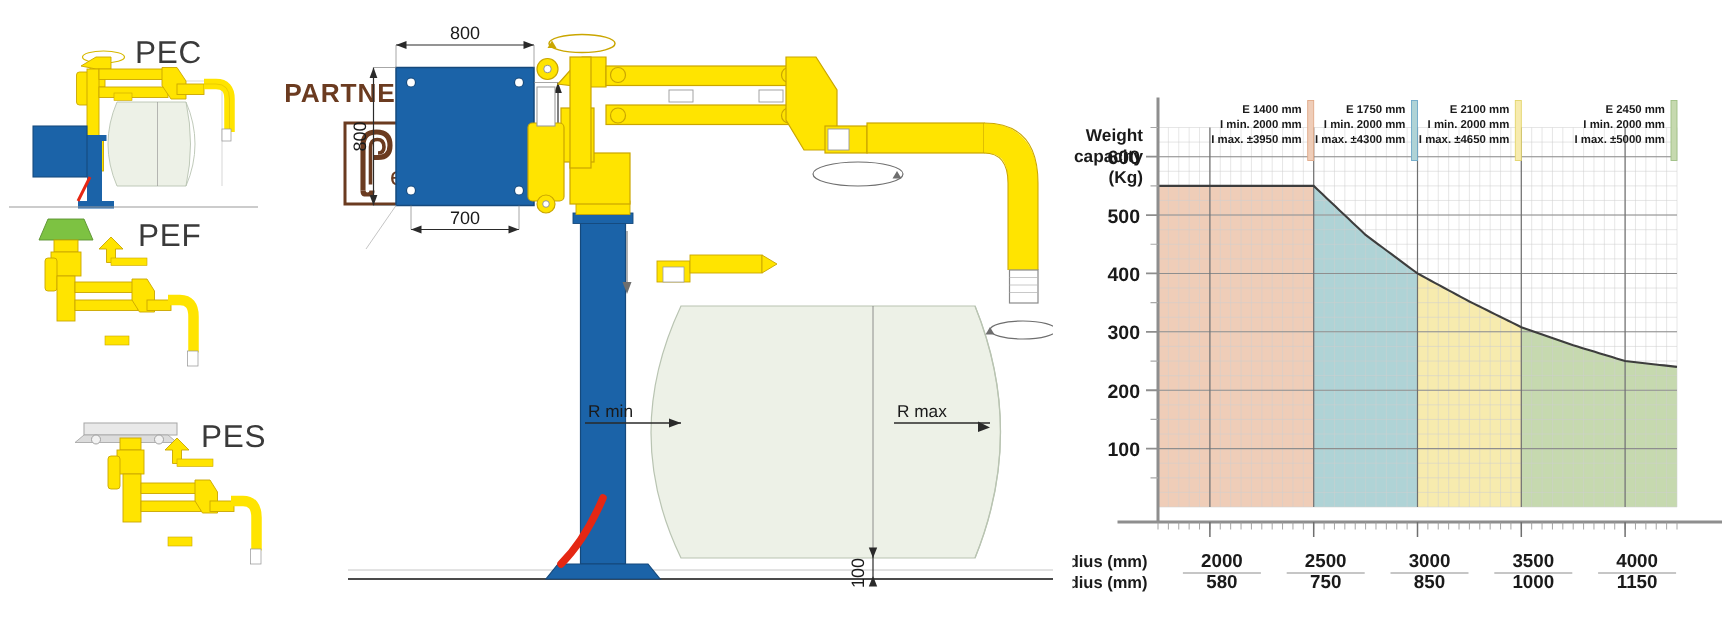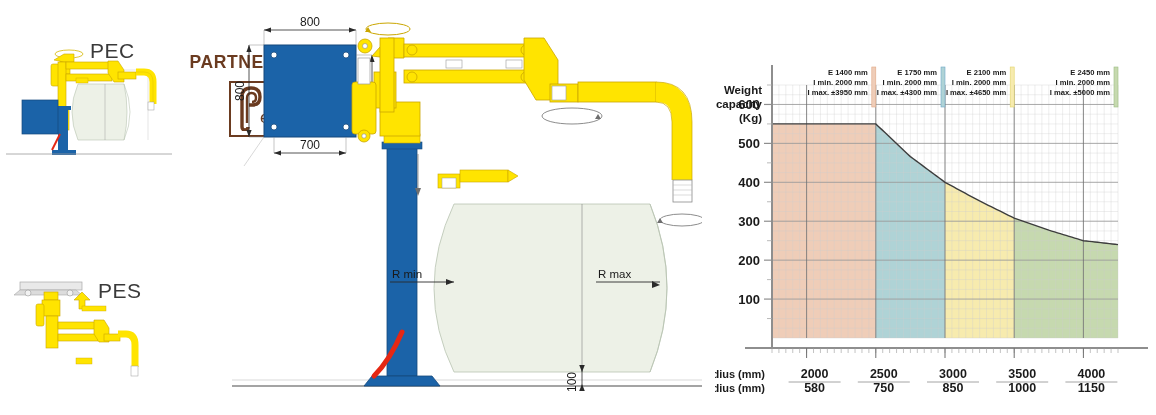--- a/index.html
+++ b/index.html
@@ -3,21 +3,21 @@
 <meta charset="utf-8">
 <style>
   html,body{margin:0;padding:0;}
   body{width:1156px;height:415px;background:#ffffff;font-family:"Liberation Sans",sans-serif;overflow:hidden;position:relative;}
   .page{position:absolute;inset:0;}
 
   
   .thumbs{position:absolute;left:0;top:18px;width:178px;height:372px;}
   .thumb{position:absolute;left:0;width:178px;height:124px;}
   .thumb-label{position:absolute;font-size:21px;color:#3a3a3a;font-family:"Liberation Sans",sans-serif;letter-spacing:.5px;}
-  .t1{top:16px;}.t2{top:124px;}.t3{top:248px;}
+  .t1{top:0;}.t2{top:124px;}.t3{top:248px;margin-left:36px;}
 
   
   .logo-wrap{position:absolute;left:183px;top:52px;width:160px;}
   .logo-title{font-size:17.5px;font-weight:bold;color:#6B3B20;letter-spacing:.6px;text-align:center;font-family:"Liberation Sans",sans-serif;}
   .logo-mark{margin:8px auto 0;width:64px;height:52px;border:2px solid #6B3B20;position:relative;}
 
   
   .drawing{position:absolute;left:232px;top:14px;width:470px;height:388px;}
 
   
@@ -63,20 +63,41 @@
           <line x1="6" y1="120" x2="172" y2="120" stroke="#9a9a9a" stroke-width="0.8"></line>
           <path d="M78 50 q-12 28 0 56 h46 q6 -28 0 -56z" fill="#EDF1E7" stroke="#b9c4b2" stroke-width="0.6"></path>
           <path d="M124 50 q12 28 0 56" fill="none" stroke="#b9c4b2" stroke-width="0.6"></path>
           <line x1="105" y1="50" x2="105" y2="106" stroke="#8d8d8d" stroke-width="0.4"></line>
           <rect x="76" y="44" width="12" height="5" fill="#FFE400" stroke="#caa600" stroke-width="0.4"></rect>
         </g>
         <text class="thumb-label" x="90" y="24" style="font-size:21px;fill:#3a3a3a;">PEC</text>
       </svg>
     </div>
 
+    <div class="thumb t2">
+      <svg width="178" height="124" viewBox="0 0 178 124">
+        <g>
+          <path d="M32 4 h24 l6 14 h-36z" fill="#7DC242" stroke="#5a9130" stroke-width="0.6"></path>
+          <rect x="36" y="18" width="16" height="8" fill="#FFE400" stroke="#caa600" stroke-width="0.6"></rect>
+          <rect x="34" y="26" width="20" height="16" fill="#FFE400" stroke="#caa600" stroke-width="0.6"></rect>
+          <rect x="30" y="30" width="8" height="22" rx="2" fill="#FFE400" stroke="#caa600" stroke-width="0.6"></rect>
+          <rect x="38" y="42" width="12" height="30" fill="#FFE400" stroke="#caa600" stroke-width="0.6"></rect>
+          <rect x="50" y="46" width="42" height="7" fill="#FFE400" stroke="#caa600" stroke-width="0.6"></rect>
+          <rect x="50" y="58" width="42" height="7" fill="#FFE400" stroke="#caa600" stroke-width="0.6"></rect>
+          <path d="M88 44 h10 l5 8 v14 h-10 l-5 -8z" fill="#FFE400" stroke="#caa600" stroke-width="0.6"></path>
+          <rect x="98" y="58" width="16" height="7" fill="#FFE400" stroke="#caa600" stroke-width="0.6"></rect>
+          <path d="M112 58 h8 q9 0 9 11 v24" fill="none" stroke="#FFE400" stroke-width="7"></path>
+          <rect x="125" y="92" width="7" height="10" fill="#ffffff" stroke="#9a9a9a" stroke-width="0.5"></rect>
+          <path d="M66 24 l8 -8 l8 8 h-5 v9 h-6 v-9z" fill="#FFE400" stroke="#caa600" stroke-width="0.6"></path>
+          <rect x="74" y="30" width="24" height="5" fill="#FFE400" stroke="#caa600" stroke-width="0.4"></rect>
+          <rect x="70" y="82" width="16" height="6" fill="#FFE400" stroke="#caa600" stroke-width="0.4"></rect>
+        </g>
+        <text class="thumb-label" x="92" y="22" style="font-size:21px;fill:#3a3a3a;">PEF</text>
+      </svg>
+    </div>
 
     <div class="thumb t3">
       <svg width="178" height="124" viewBox="0 0 178 124">
         <g>
           <rect x="20" y="16" width="62" height="8" fill="#E9E9E9" stroke="#a9a9a9" stroke-width="0.7"></rect>
           <path d="M20 24 l-6 5 h68 l-6 -5z" fill="#DCDCDC" stroke="#a9a9a9" stroke-width="0.6"></path>
           <circle cx="28" cy="27" r="3" fill="#f2f2f2" stroke="#9a9a9a" stroke-width="0.6"></circle>
           <circle cx="70" cy="27" r="3" fill="#f2f2f2" stroke="#9a9a9a" stroke-width="0.6"></circle>
           <rect x="44" y="26" width="14" height="8" fill="#FFE400" stroke="#caa600" stroke-width="0.6"></rect>
           <rect x="42" y="34" width="18" height="16" fill="#FFE400" stroke="#caa600" stroke-width="0.6"></rect>

